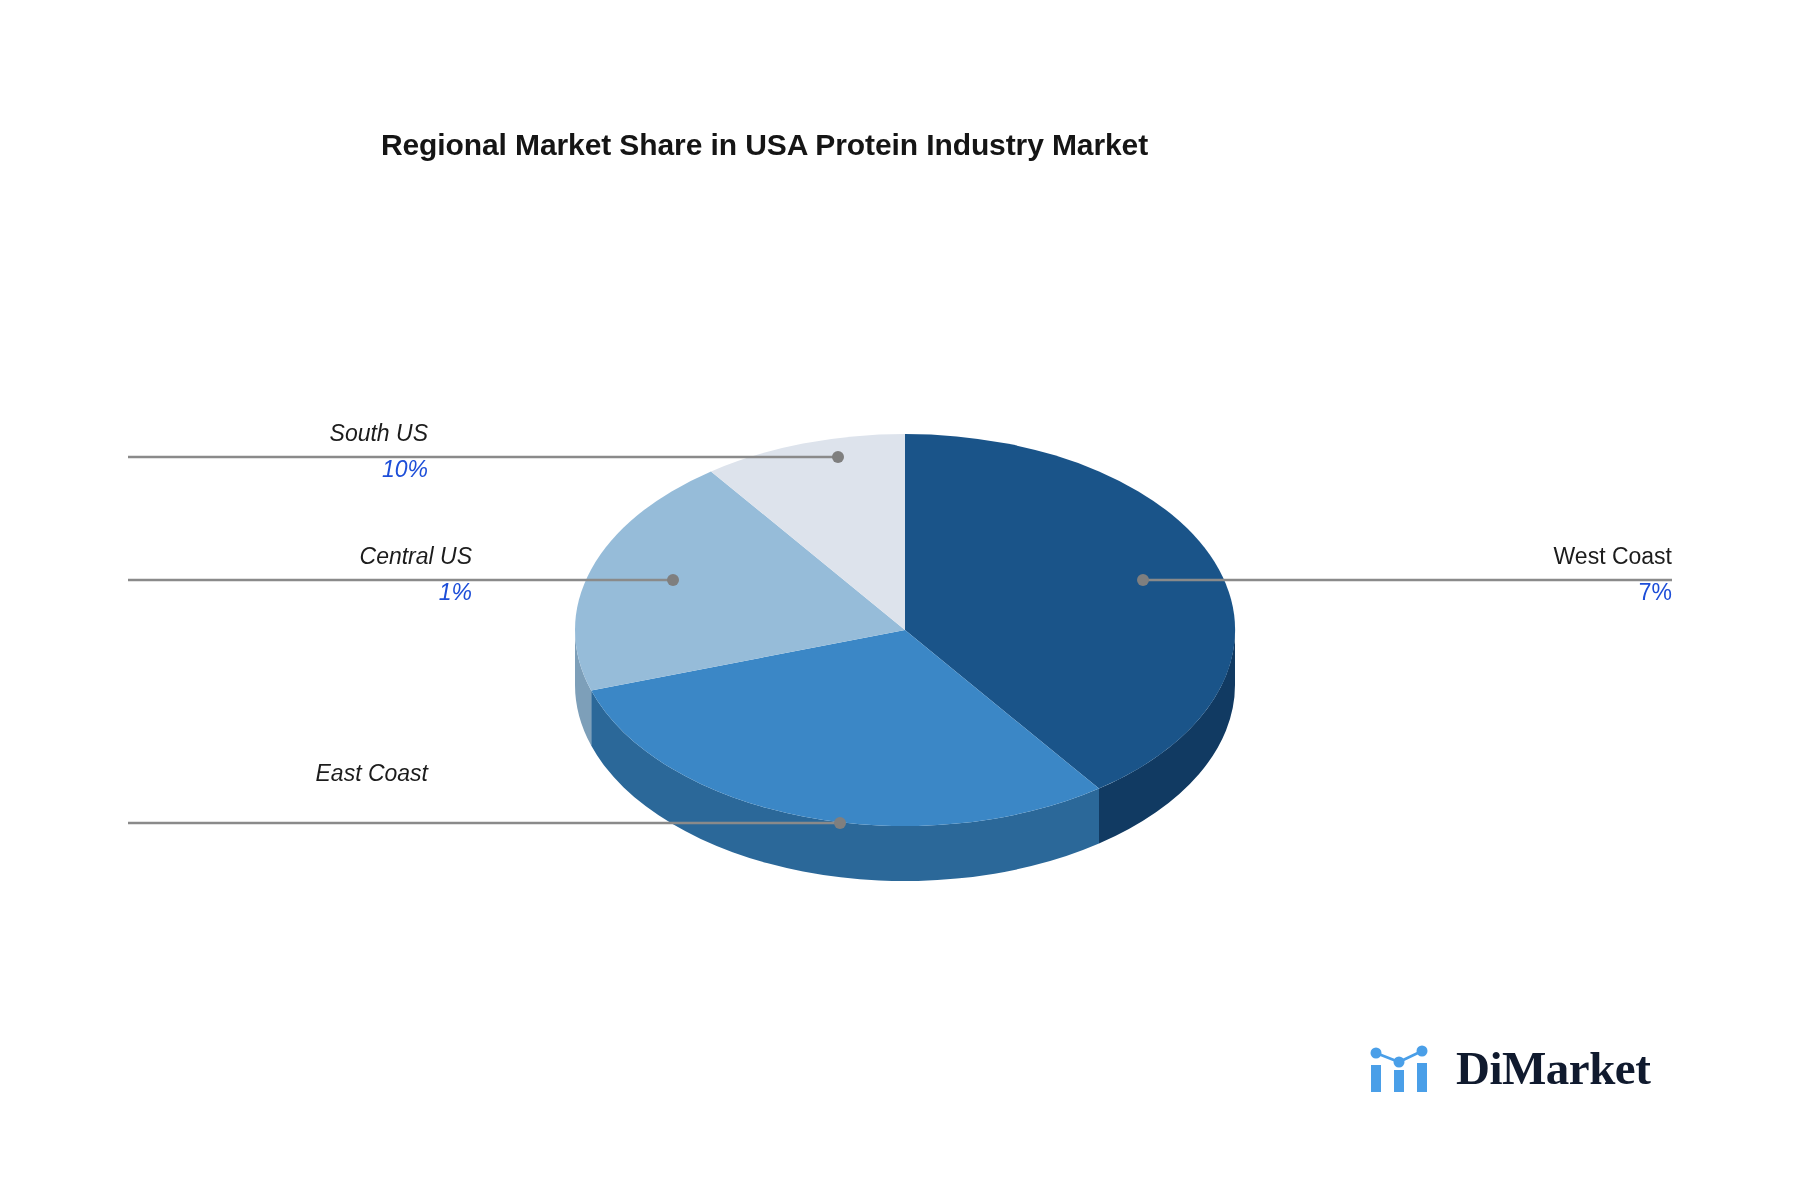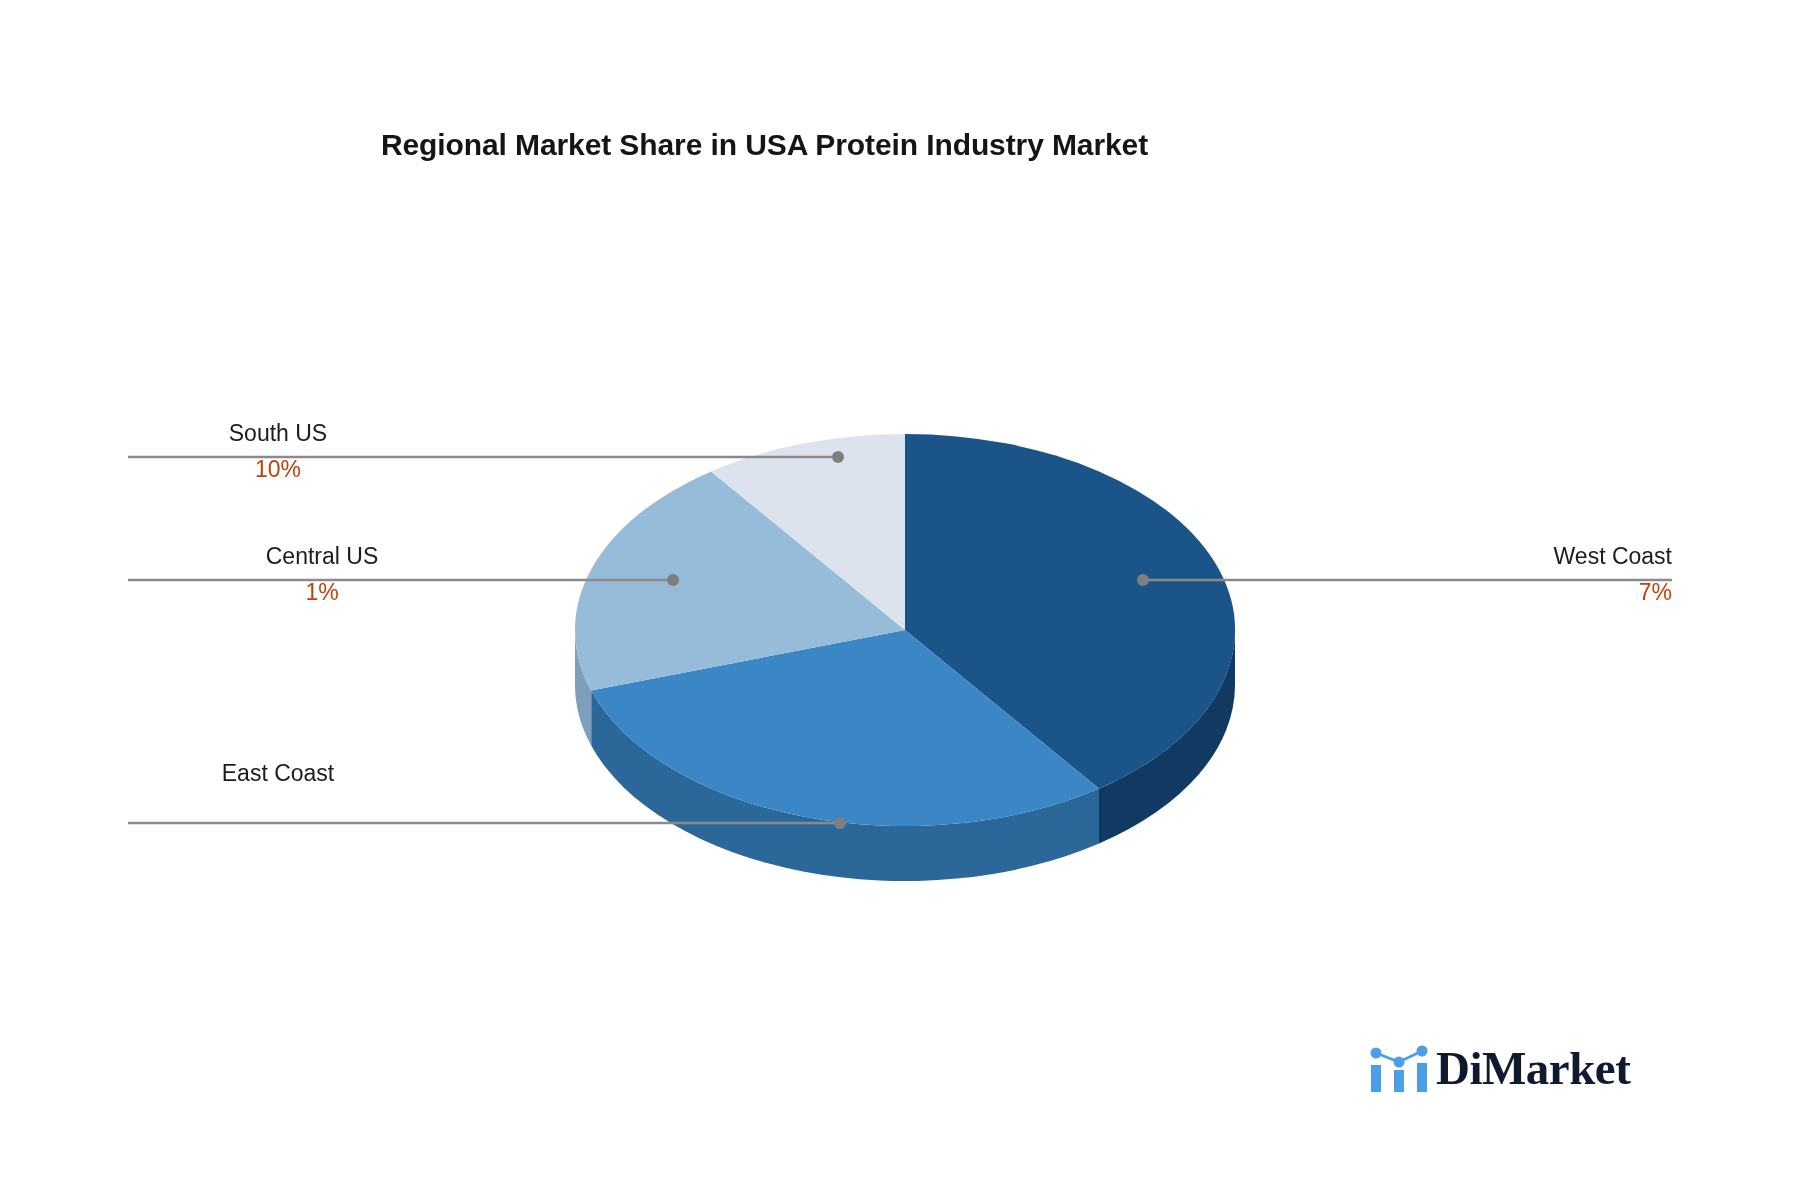--- a/index.html
+++ b/index.html
@@ -49,35 +49,35 @@
     width: 300px;
   }
   .callout .cat {
     font-size: 23px;
     color: #1c1c1c;
     white-space: nowrap;
     line-height: 1.15;
   }
   .callout .val {
     font-size: 23px;
-    color: #c2410c;
+    color: #1d4ed8;
     white-space: nowrap;
     line-height: 1.15;
     padding-top: 10px;
   }
-  .callout.left { text-align: center; }
+  .callout.left { text-align: right; font-style: italic; }
   .callout.right { text-align: right; }
 
   #logo {
     position: absolute;
     left: 1370px;
     top: 1043px;
     display: flex;
     align-items: center;
-    gap: 8px;
+    gap: 28px;
   }
   #logo-word {
     font-family: "Liberation Serif", serif;
     font-size: 47px;
     font-weight: bold;
     color: #101a2e;
     letter-spacing: -0.5px;
     line-height: 1;
   }
 </style>

